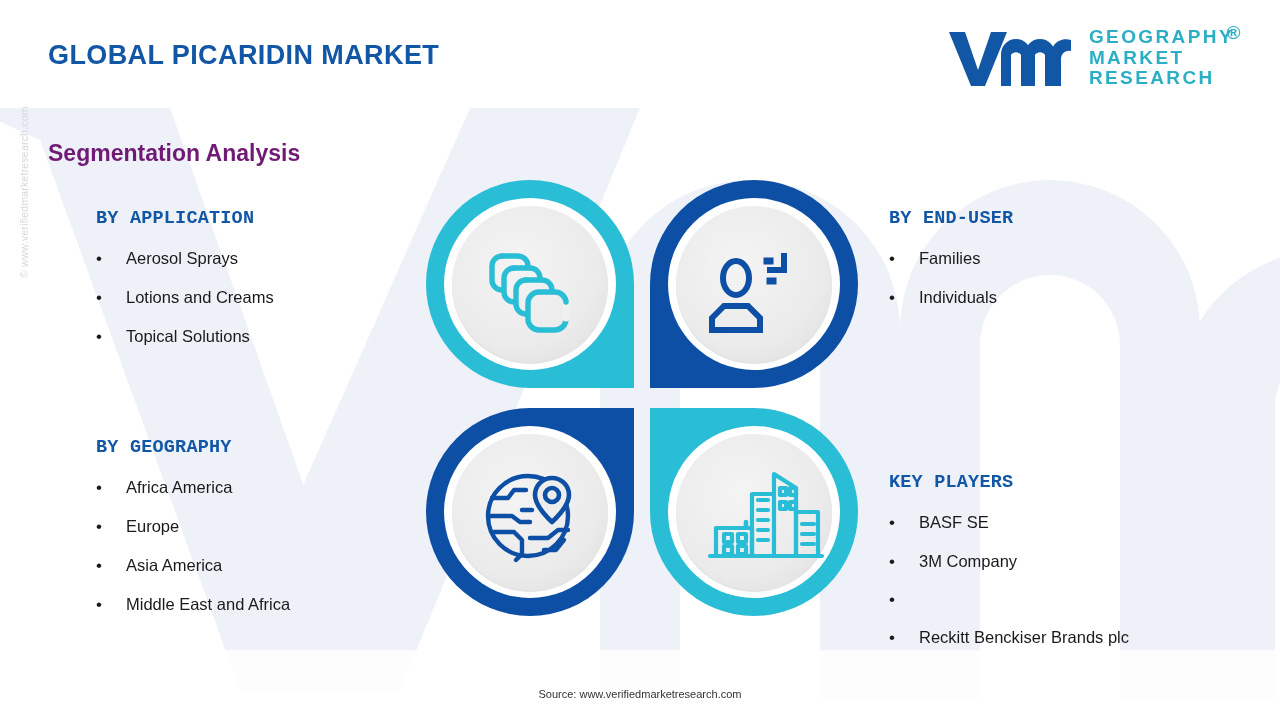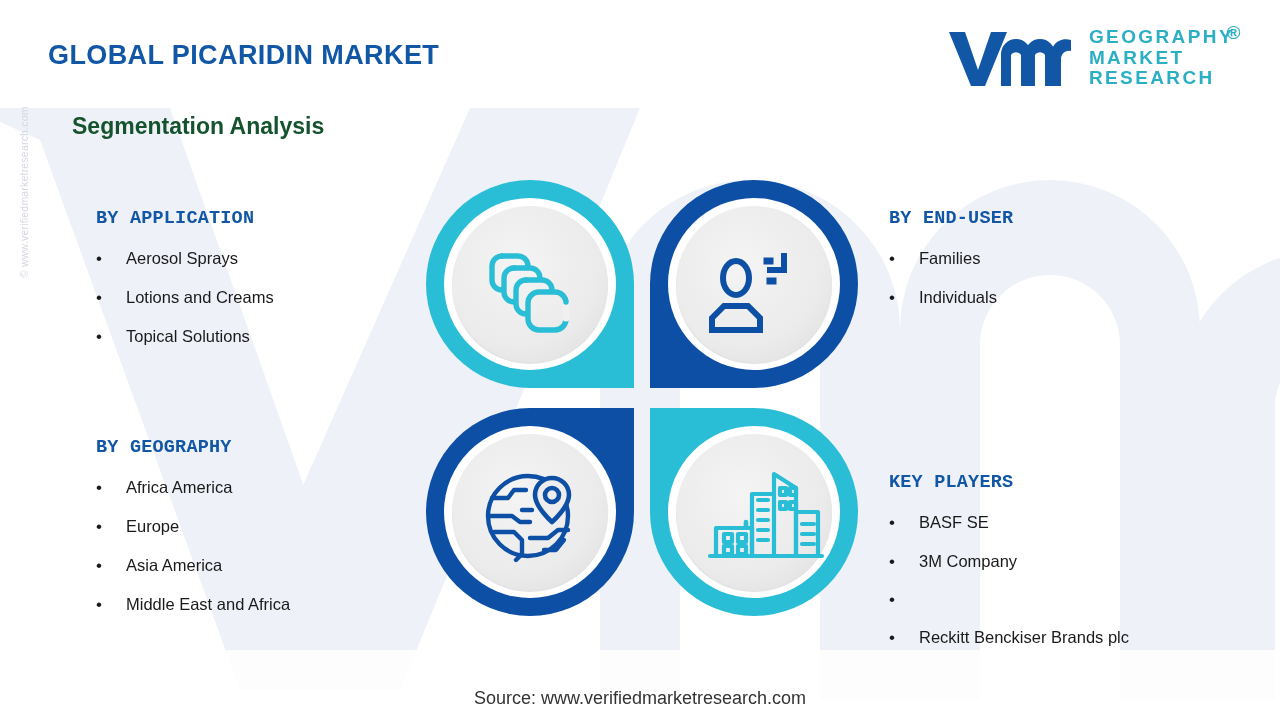--- a/index.html
+++ b/index.html
@@ -33,22 +33,22 @@
   #logo-wordmark span {
     font-size:19px; font-weight:bold; letter-spacing:2.4px; color:#2BAFC4;
   }
   #logo-reg {
     position:absolute; right:-9px; top:-4px;
     font-size:9px; color:#2BAFC4; font-weight:bold;
   }
 
   
   #subtitle {
-    position:absolute; left:48px; top:113px; z-index:3;
-    font-size:23px; font-weight:bold; color:#14532d;margin-left:24px;
+    position:absolute; left:48px; top:140px; z-index:3;
+    font-size:23px; font-weight:bold; color:#701a75;
   }
 
   
   #side-watermark {
     position:absolute; left:18px; top:278px; z-index:3;
     transform:rotate(-90deg); transform-origin:left top;
     font-size:10.5px; color:#d5d8e0; white-space:nowrap;
     letter-spacing:.2px;
   }
 
@@ -72,21 +72,21 @@
   #block-geography   { left:96px; top:437px; }
   #block-enduser     { left:889px; top:208px; }
   #block-players     { left:889px; top:437px;margin-top:35px; }
 
   
   #quad { position:absolute; left:424px; top:178px; width:436px; height:440px; z-index:2; }
 
   
   #source {
     position:absolute; left:0; width:1280px; top:688px; text-align:center;
-    font-size:18px; color:#333; z-index:3;
+    font-size:11px; color:#333; z-index:3;
   }
 </style>
 </head>
 <body>
 
 <svg id="bg-watermark" viewBox="0 0 1280 720" xmlns="http://www.w3.org/2000/svg">
   <defs>
     <linearGradient id="bgTopGrad" x1="0" y1="0" x2="0" y2="1">
       <stop offset="0%" stop-color="#ffffff"></stop>
       <stop offset="100%" stop-color="#f7f9fc"></stop>

